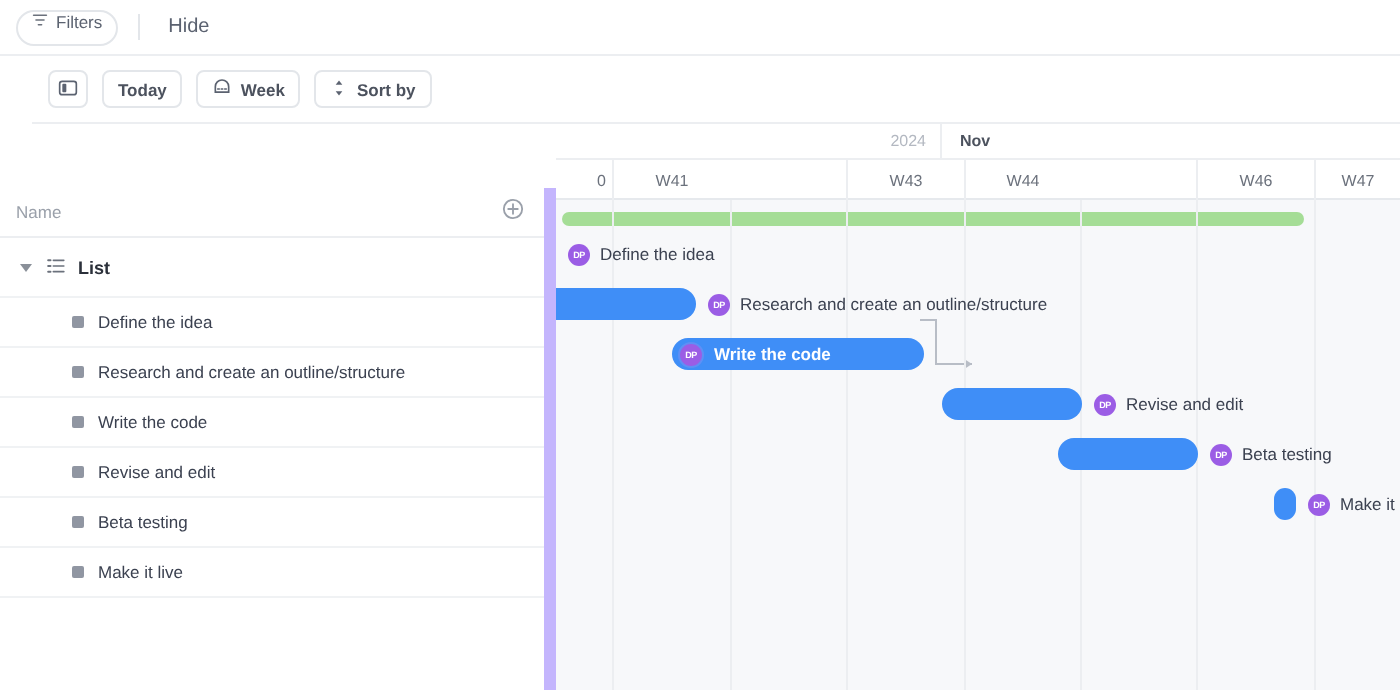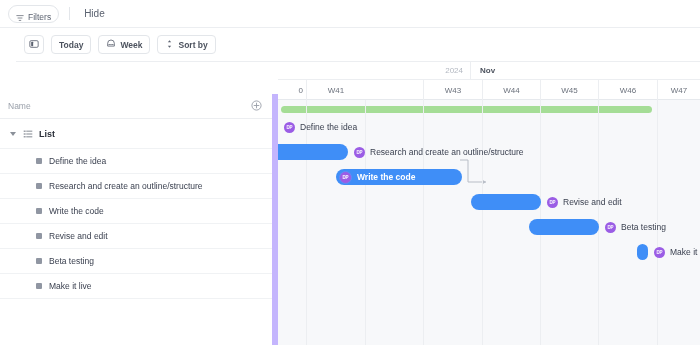--- a/index.html
+++ b/index.html
@@ -11,21 +11,21 @@
   }
   #app { position: relative; width: 700px; height: 345px; background:#fff; }
 
   
   .filterbar {
     position:absolute; left:0; top:0; width:700px; height:28px;
     display:flex; align-items:center; gap:10px; padding-left:8px;
     border-bottom:1px solid #eceef1; background:#fff;
   }
   .chip {
-    display:flex; align-items:flex-end; gap:4px;
+    display:flex; align-items:flex-start; gap:4px;
     height:18px; padding:0 7px;
     border:1px solid #e3e6ea; border-radius:9px;
     font-size:8.5px; color:#5b6270; background:#fff; white-space:nowrap;
   }
   .chip svg { display:block; }
   .vdiv { width:1px; height:13px; background:#e3e6ea; }
   .plainbtn {
     font-size:10px; color:#5b6270; padding:2px 4px; white-space:nowrap;
   }
 
@@ -243,21 +243,20 @@
       <div class="mlabel" style="left:197px;text-align:center;">
         <span class="mo">Nov</span>
       </div>
     </div>
 
     <div class="tl-weeks" id="weekhdr">
         <div class="wk" style="left: 0px; width: 28px; justify-content: flex-end; padding-right: 3px; border-left: none;">0</div>
         <div class="wk" style="left: 28px; width: 59px;">W41</div>
         <div class="wk" style="left: 145px; width: 59px;">W43</div>
         <div class="wk" style="left: 204px; width: 58px;">W44</div>
-        <div class="wk" style="left: 262px; width: 58px;">W45</div>
         <div class="wk" style="left: 320px; width: 59px;">W46</div>
         <div class="wk" style="left: 379px; width: 43px;">W47</div>
       </div>
 
     <div class="tl-body" id="tlbody">
       <div class="summarybar" style="left:3px; top:6px; width:371px;"></div>
 
       <svg class="dep" style="left:180px; top:52px;" width="38" height="40" viewBox="0 0 38 40">
         <path d="M2 8 H10 V30 H28" stroke="#b8bdc6" stroke-width="1" fill="none"></path>
         <path d="M28 30 l-4 -2.6 v5.2 z" fill="#b8bdc6"></path>

